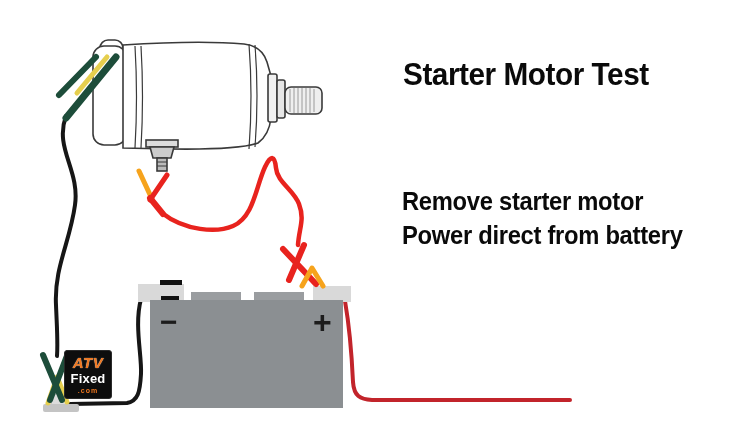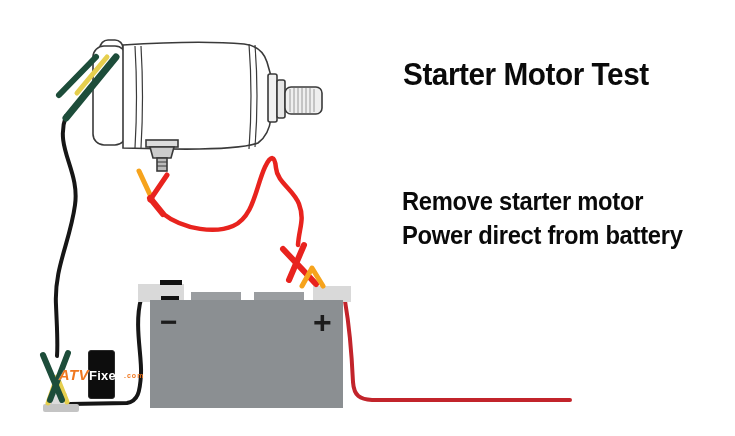--- a/index.html
+++ b/index.html
@@ -15,23 +15,23 @@
     transform:scaleX(0.93);transform-origin:left top;
   }
   .instructions{
     position:absolute;left:402px;top:184px;
     font-size:25px;font-weight:bold;color:#0a0a0a;
     line-height:34px;white-space:nowrap;
     transform:scaleX(0.95);transform-origin:left top;
     letter-spacing:-0.3px;
   }
   .logo{
-    position:absolute;left:88px;top:350px;width:27px;height:49px;
+    position:absolute;left:64px;top:350px;width:48px;height:49px;
     background:#0d0d0d;border-radius:3px;border:1px solid #2a2a2a;
-    display:flex;flex-direction:row;align-items:center;justify-content:center;
+    display:flex;flex-direction:column;align-items:center;justify-content:center;
     text-align:center;line-height:1;box-sizing:border-box;
   }
   .logo .atv{
     font-size:15px;font-weight:bold;font-style:italic;color:#f07820;
     letter-spacing:0.5px;text-shadow:0 0 1px #ffffff;
   }
   .logo .fixed{
     font-size:13px;font-weight:bold;color:#ffffff;margin-top:2px;letter-spacing:0.2px;
   }
   .logo .dotcom{

